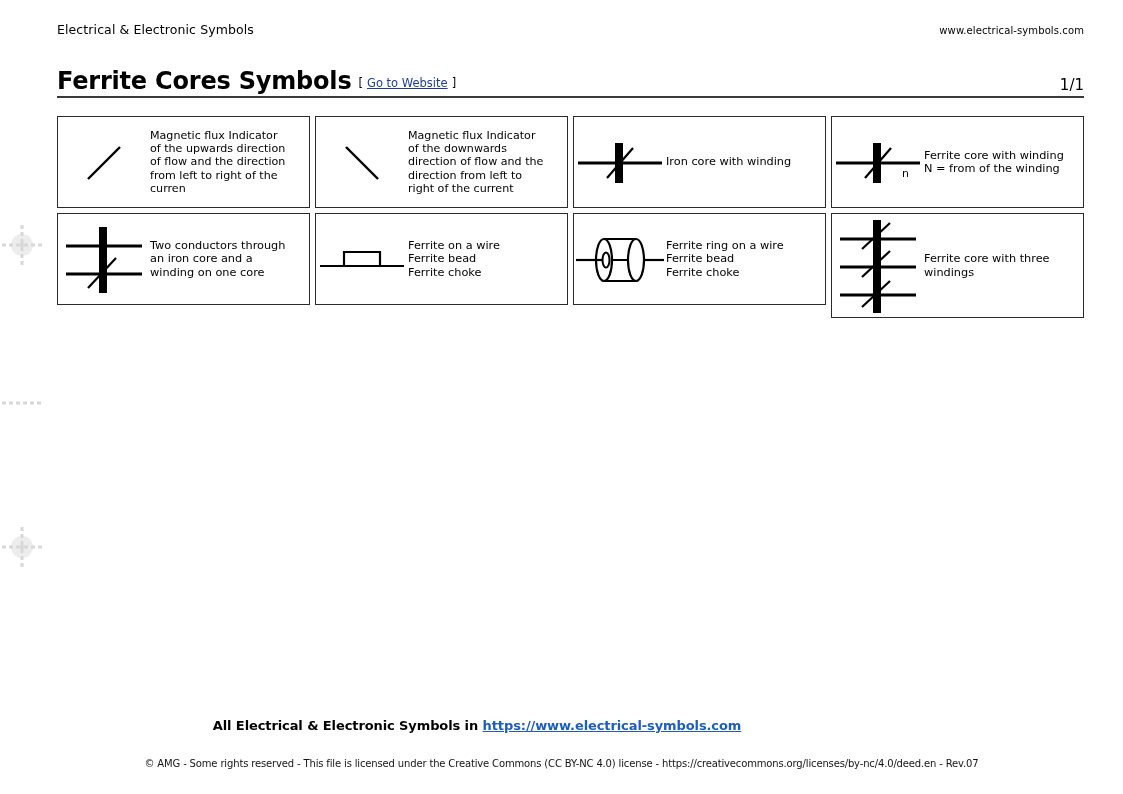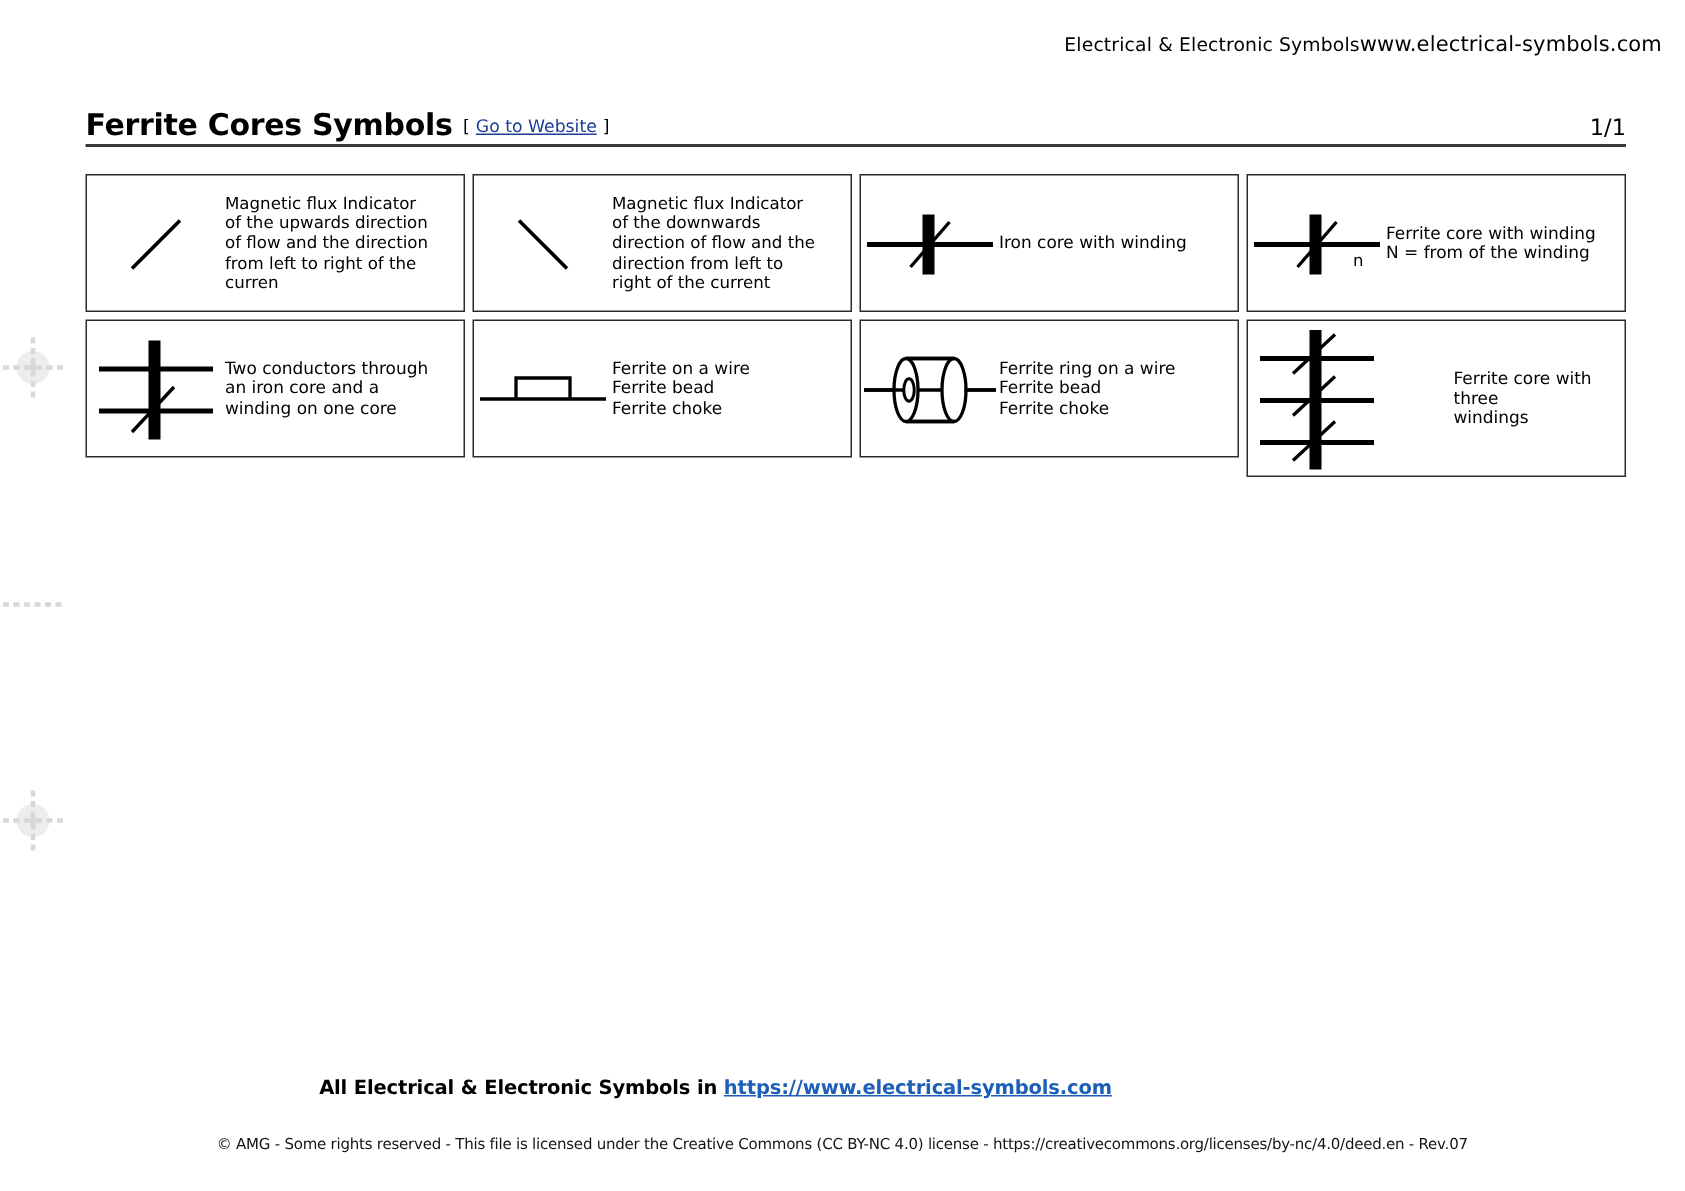--- a/index.html
+++ b/index.html
@@ -18,31 +18,30 @@
   }
 
   
   .topbar {
     position: absolute;
     left: 57px;
     top: 22px;
     width: 1027px;
     height: 18px;
     display: flex;
-    justify-content: flex-end;
+    justify-content: space-between;
     align-items: baseline;
-    margin-left: 24px;
   }
   .topbar-left {
     font-size: 12.5px;
     color: #000;
     letter-spacing: 0.1px;
   }
   .topbar-right {
-    font-size: 14px;
+    font-size: 10px;
     color: #000;
     letter-spacing: 0.1px;
   }
 
   .titlebar {
     position: absolute;
     left: 57px;
     top: 68px;
     width: 1027px;
     height: 30px;
@@ -52,21 +51,21 @@
     justify-content: space-between;
     box-sizing: border-box;
     padding-bottom: 3px;
   }
   .title-group {
     display: flex;
     align-items: baseline;
     gap: 7px;
   }
   .page-title {
-    font-size: 20px;
+    font-size: 24px;
     font-weight: bold;
     letter-spacing: -0.2px;
     line-height: 1;
   }
   .title-link-wrap {
     font-size: 11.5px;
     color: #000;
     position: relative;
     top: -2px;
   }
@@ -98,21 +97,21 @@
   .card {
     width: 253px;
     height: 92px;
     border: 1px solid #2b2b2b;
     box-sizing: border-box;
     background: #fff;
     display: flex;
     align-items: center;
     position: relative;
   }
-  .card.tall { height: 105px; gap: 45px; }
+  .card.tall { height: 105px; }
 
   .sym {
     width: 92px;
     min-width: 92px;
     height: 100%;
     position: relative;
   }
   .card.tall .sym { width: 92px; min-width: 92px; }
 
   .lbl {

